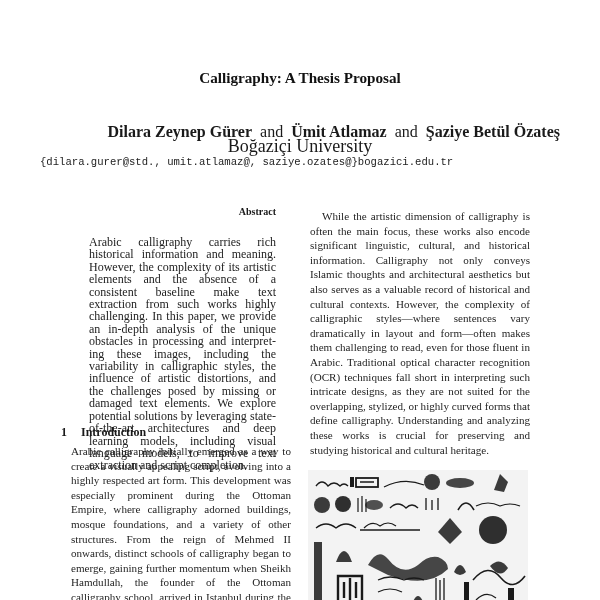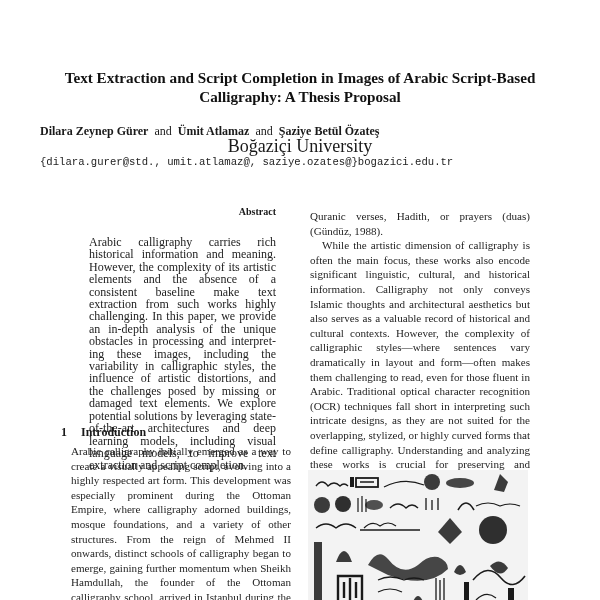--- a/index.html
+++ b/index.html
@@ -6,21 +6,21 @@
     html, body { width: 600px; height: 600px; overflow: hidden; background: #ffffff; }
     body { position: relative; font-family: "Liberation Serif", "DejaVu Serif", serif; color: #1a1a1a; }
 
     .title {
       position: absolute; left: 60px; top: 68px; width: 480px;
       text-align: center; font-weight: bold; font-size: 15.2px; line-height: 19px;
       color: #111;
     }
     .authors {
       position: absolute; left: 40px; top: 124px; width: 520px;
-      text-align: left; font-size: 12px; line-height: 15px;
+      text-align: right; font-size: 16px; line-height: 15px;
     }
     .authors b { font-weight: bold; }
     .affil {
       position: absolute; left: 40px; top: 139px; width: 520px;
       text-align: center; font-size: 18px; line-height: 15px;
     }
     .emails {
       position: absolute; left: 40px; top: 155px; width: 520px;
       font-family: "Liberation Mono", "DejaVu Sans Mono", monospace;
       font-size: 10.6px; line-height: 14px; color: #222;
@@ -57,21 +57,20 @@
     .figure {
       position: absolute; left: 308px; top: 470px; width: 220px; height: 135px;
       background: #f3f3f3; overflow: hidden;
     }
     .figure svg { width: 100%; height: 100%; display: block; }
   </style>
 </head>
 <body>
 
 <div class="title">
-  <div>Text Extraction and Script Completion in Images of Arabic Script-Based</div>
   <div>Calligraphy: A Thesis Proposal</div>
 </div>
 
 <div class="authors">
   <b>Dilara Zeynep Gürer</b>
   &nbsp;<span>and</span>&nbsp;
   <b>Ümit Atlamaz</b>
   &nbsp;<span>and</span>&nbsp;
   <b>Şaziye Betül Özateş</b>
 </div>
@@ -80,21 +79,20 @@
 
 <div class="abs-heading">Abstract</div>
 <div class="abs-body">Arabic calligraphy carries rich historical in­formation and meaning. However, the com­plexity of its artistic elements and the absence of a consistent baseline make text extraction from such works highly challenging. In this paper, we provide an in-depth analysis of the unique obstacles in processing and interpret­ing these images, including the variability in calligraphic styles, the influence of artistic dis­tortions, and the challenges posed by missing or damaged text elements. We explore potential solutions by leveraging state-of-the-art archi­tectures and deep learning models, including visual language models, to improve text extrac­tion and script completion.</div>
 
 <div class="sec-heading">
   <span class="num">1</span><span>Introduction</span>
 </div>
 <div class="intro-body">Arabic calligraphy initially emerged as a way to create a visually appealing script, evolving into a highly respected art form. This development was especially prominent during the Ottoman Empire, where calligraphy adorned buildings, mosque foun­dations, and a variety of other structures. From the reign of Mehmed II onwards, distinct schools of calligraphy began to emerge, gaining further mo­mentum when Sheikh Hamdullah, the founder of the Ottoman calligraphy school, arrived in Istanbul during the rule of Bayezid II. Under Turkish crafts­men, Arabic calligraphy was refined and achieved</div>
 
 <div class="right-col">
-  <p>Quranic verses, Hadith, or prayers (duas) (Gündüz, 1988).</p>
   <p class="indent">While the artistic dimension of calligraphy is of­ten the main focus, these works also encode signifi­cant linguistic, cultural, and historical information. Calligraphy not only conveys Islamic thoughts and architectural aesthetics but also serves as a valuable record of historical and cultural contexts. However, the complexity of calligraphic styles—where sen­tences vary dramatically in layout and form—often makes them challenging to read, even for those flu­ent in Arabic. Traditional optical character recog­nition (OCR) techniques fall short in interpreting such intricate designs, as they are not suited for the overlapping, stylized, or highly curved forms that define calligraphy. Understanding and analyzing these works is crucial for preserving and studying historical and cultural heritage.</p>
 </div>
 
 <div class="figure">
   <svg viewBox="0 0 220 135" xmlns="http://www.w3.org/2000/svg">
     <g fill="#1a1a1a" stroke="#1a1a1a">
 
       <path d="M8 16 q6 -8 12 0 q6 -6 12 0 q4 -4 8 0" fill="none" stroke-width="1.4"></path>
       <rect x="42" y="7" width="4" height="10" stroke="none"></rect>
       <rect x="48" y="8" width="22" height="9" fill="none" stroke-width="1.8"></rect>

